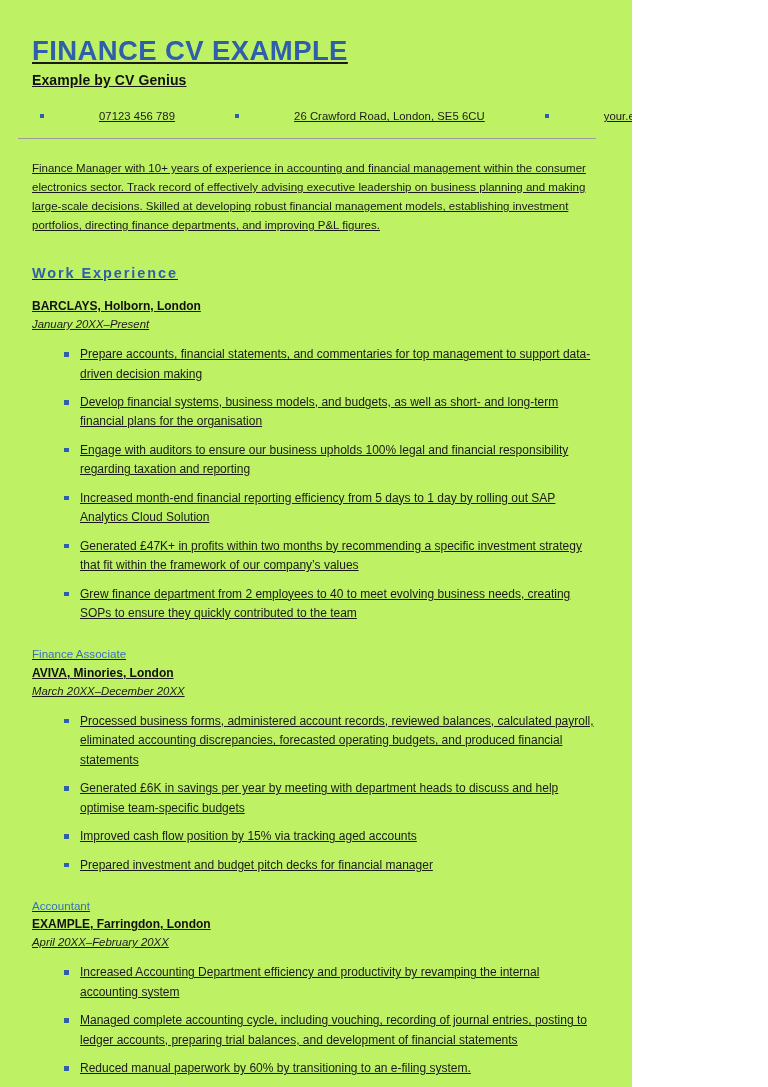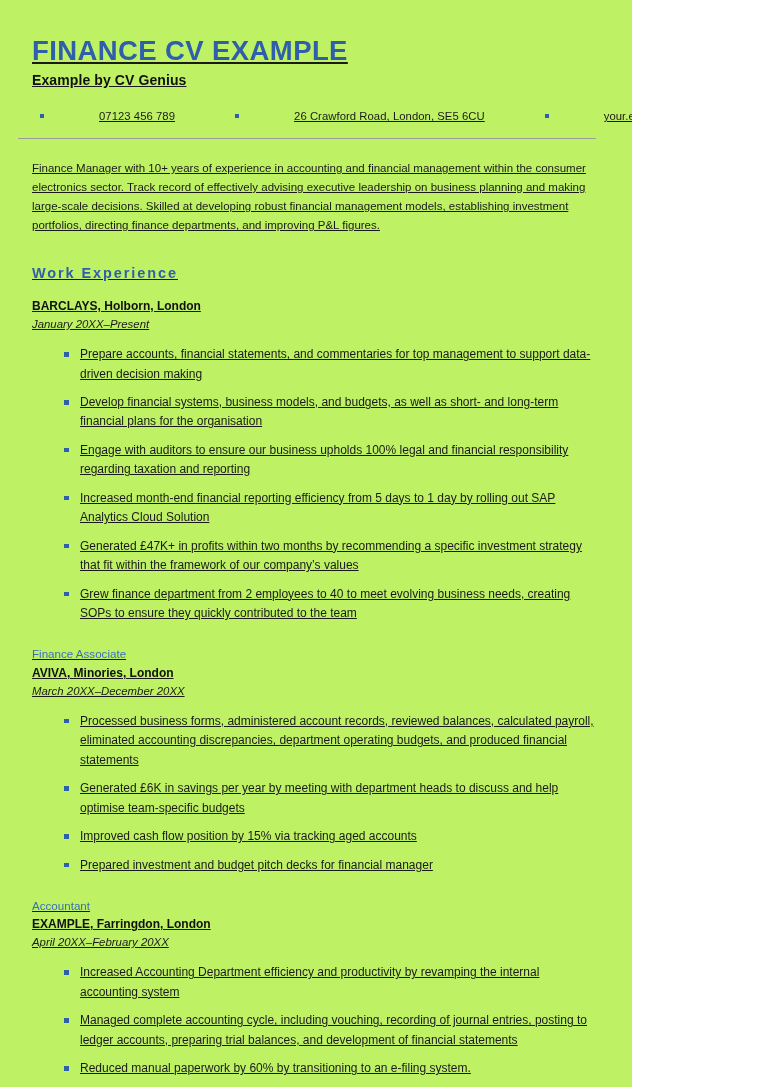--- a/index.html
+++ b/index.html
@@ -184,21 +184,21 @@
         <li>Generated £47K+ in profits within two months by recommending a specific investment strategy that fit within the framework of our company’s values</li>
         <li>Grew finance department from 2 employees to 40 to meet evolving business needs, creating SOPs to ensure they quickly contributed to the team</li>
       </ul>
     </div>
 
     <div class="job">
       <div class="job-title">Finance Associate</div>
       <div class="job-company">AVIVA, Minories, London</div>
       <div class="job-dates">March 20XX–December 20XX</div>
       <ul class="bullets">
-        <li>Processed business forms, administered account records, reviewed balances, calculated payroll, eliminated accounting discrepancies, department operating budgets, and produced financial statements</li>
+        <li>Processed business forms, administered account records, reviewed balances, calculated payroll, eliminated accounting discrepancies, forecasted operating budgets, and produced financial statements</li>
         <li>Generated £6K in savings per year by meeting with department heads to discuss and help optimise team-specific budgets</li>
         <li>Improved cash flow position by 15% via tracking aged accounts</li>
         <li>Prepared investment and budget pitch decks for financial manager</li>
       </ul>
     </div>
 
     <div class="job">
       <div class="job-title">Accountant</div>
       <div class="job-company">EXAMPLE, Farringdon, London</div>
       <div class="job-dates">April 20XX–February 20XX</div>

